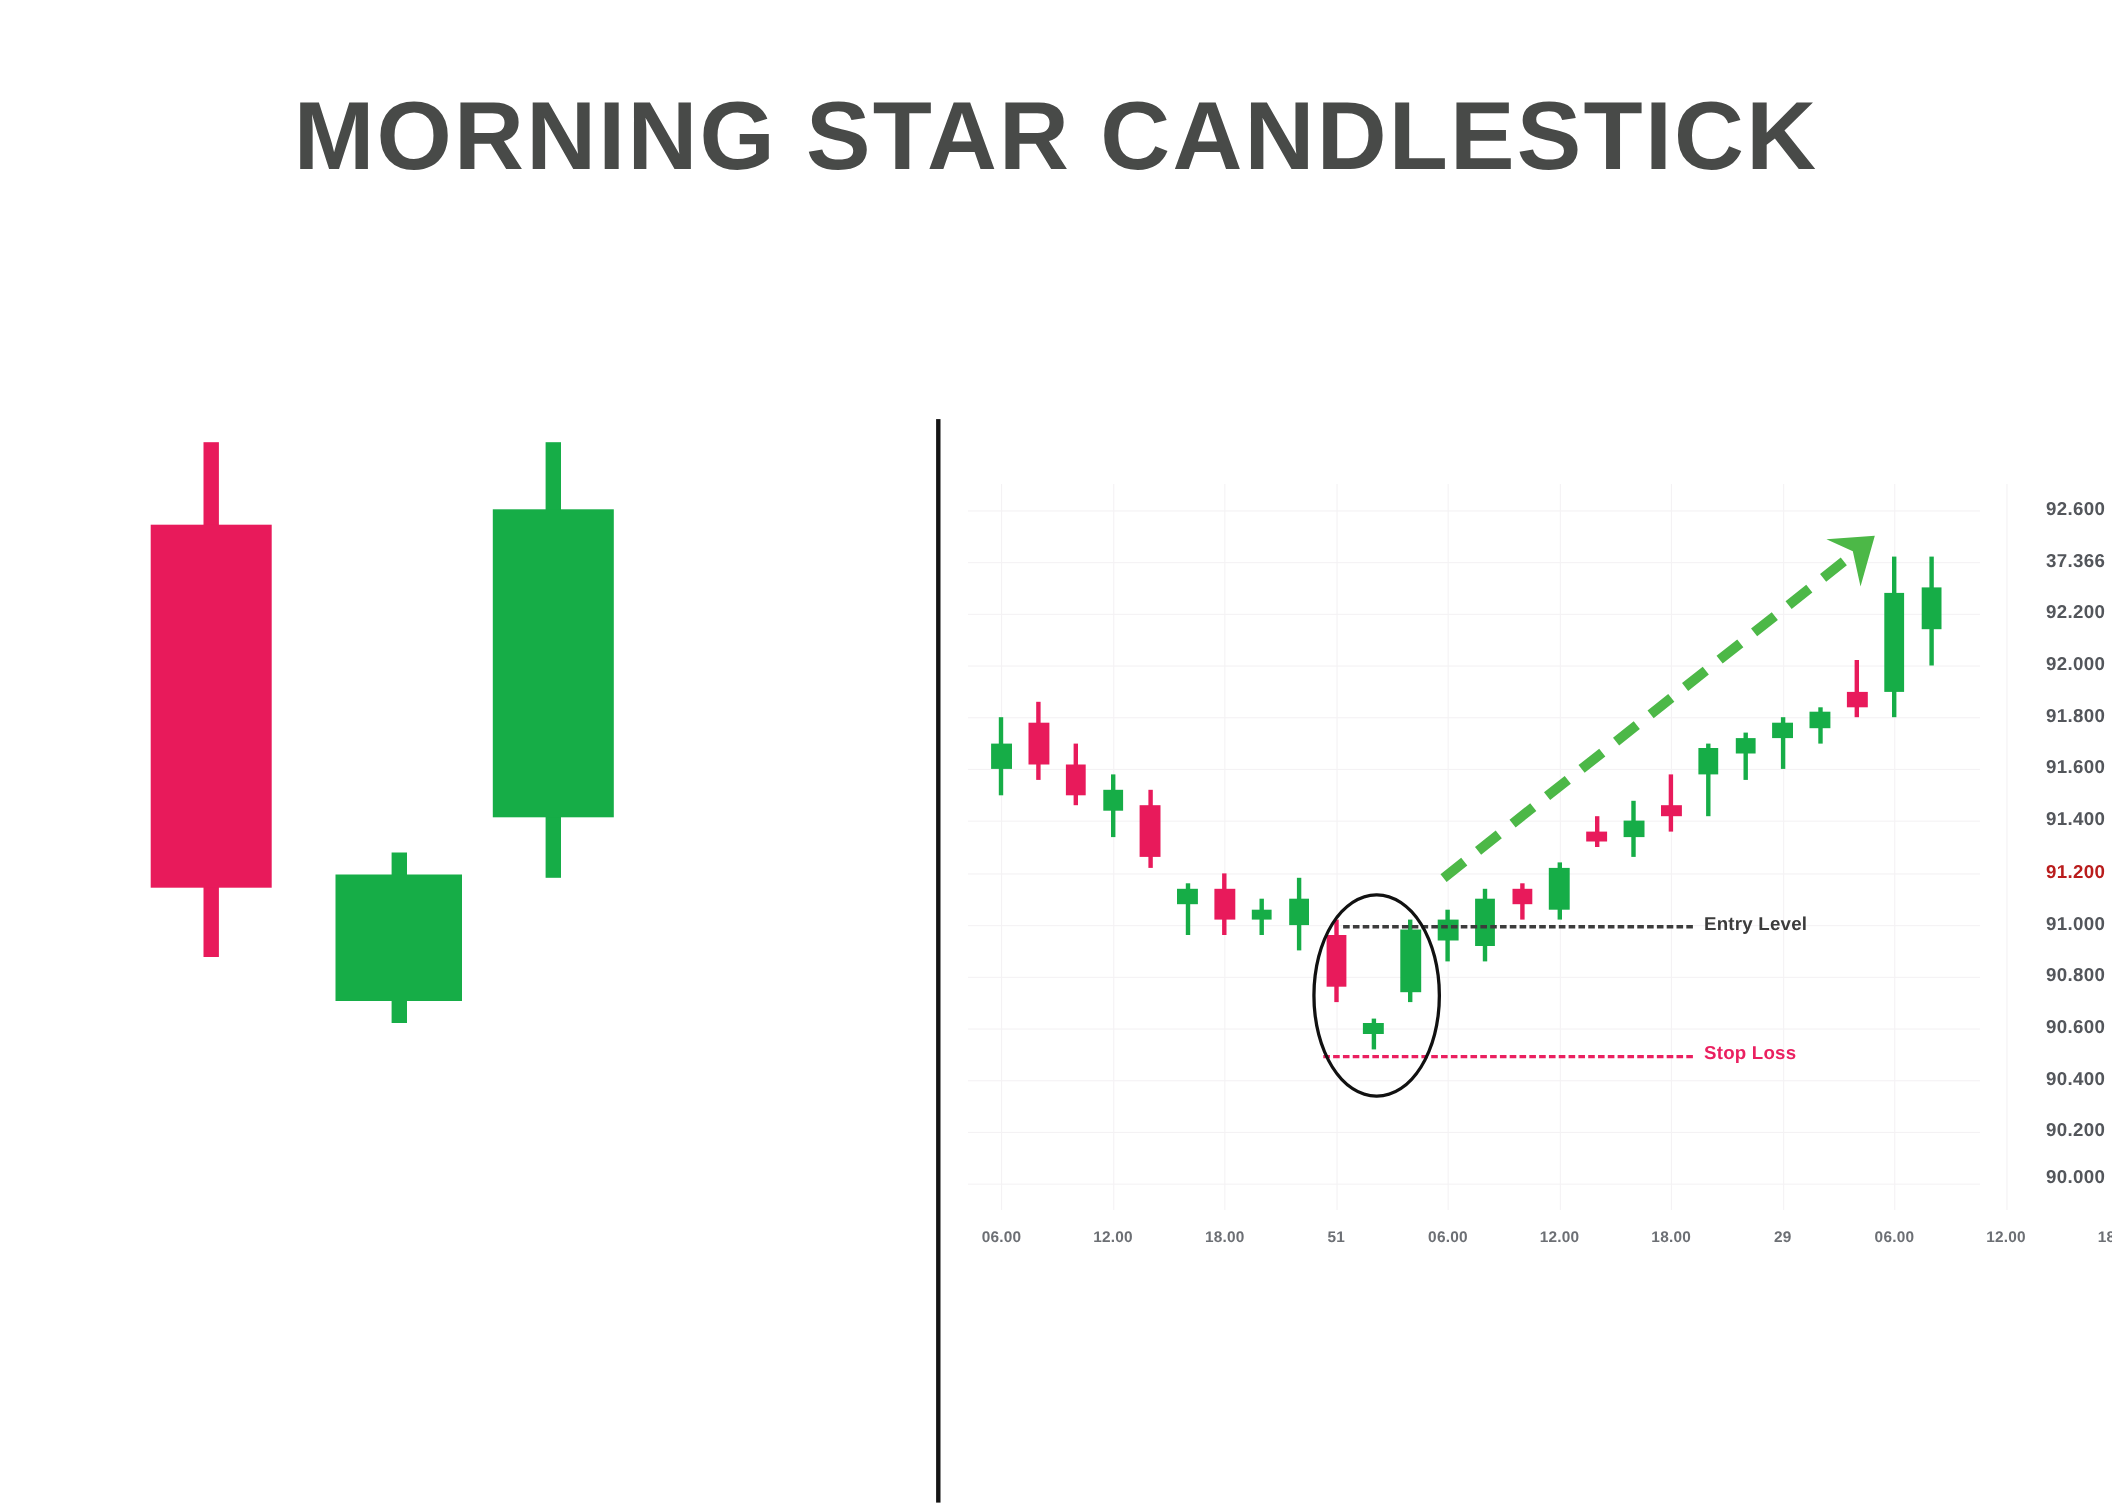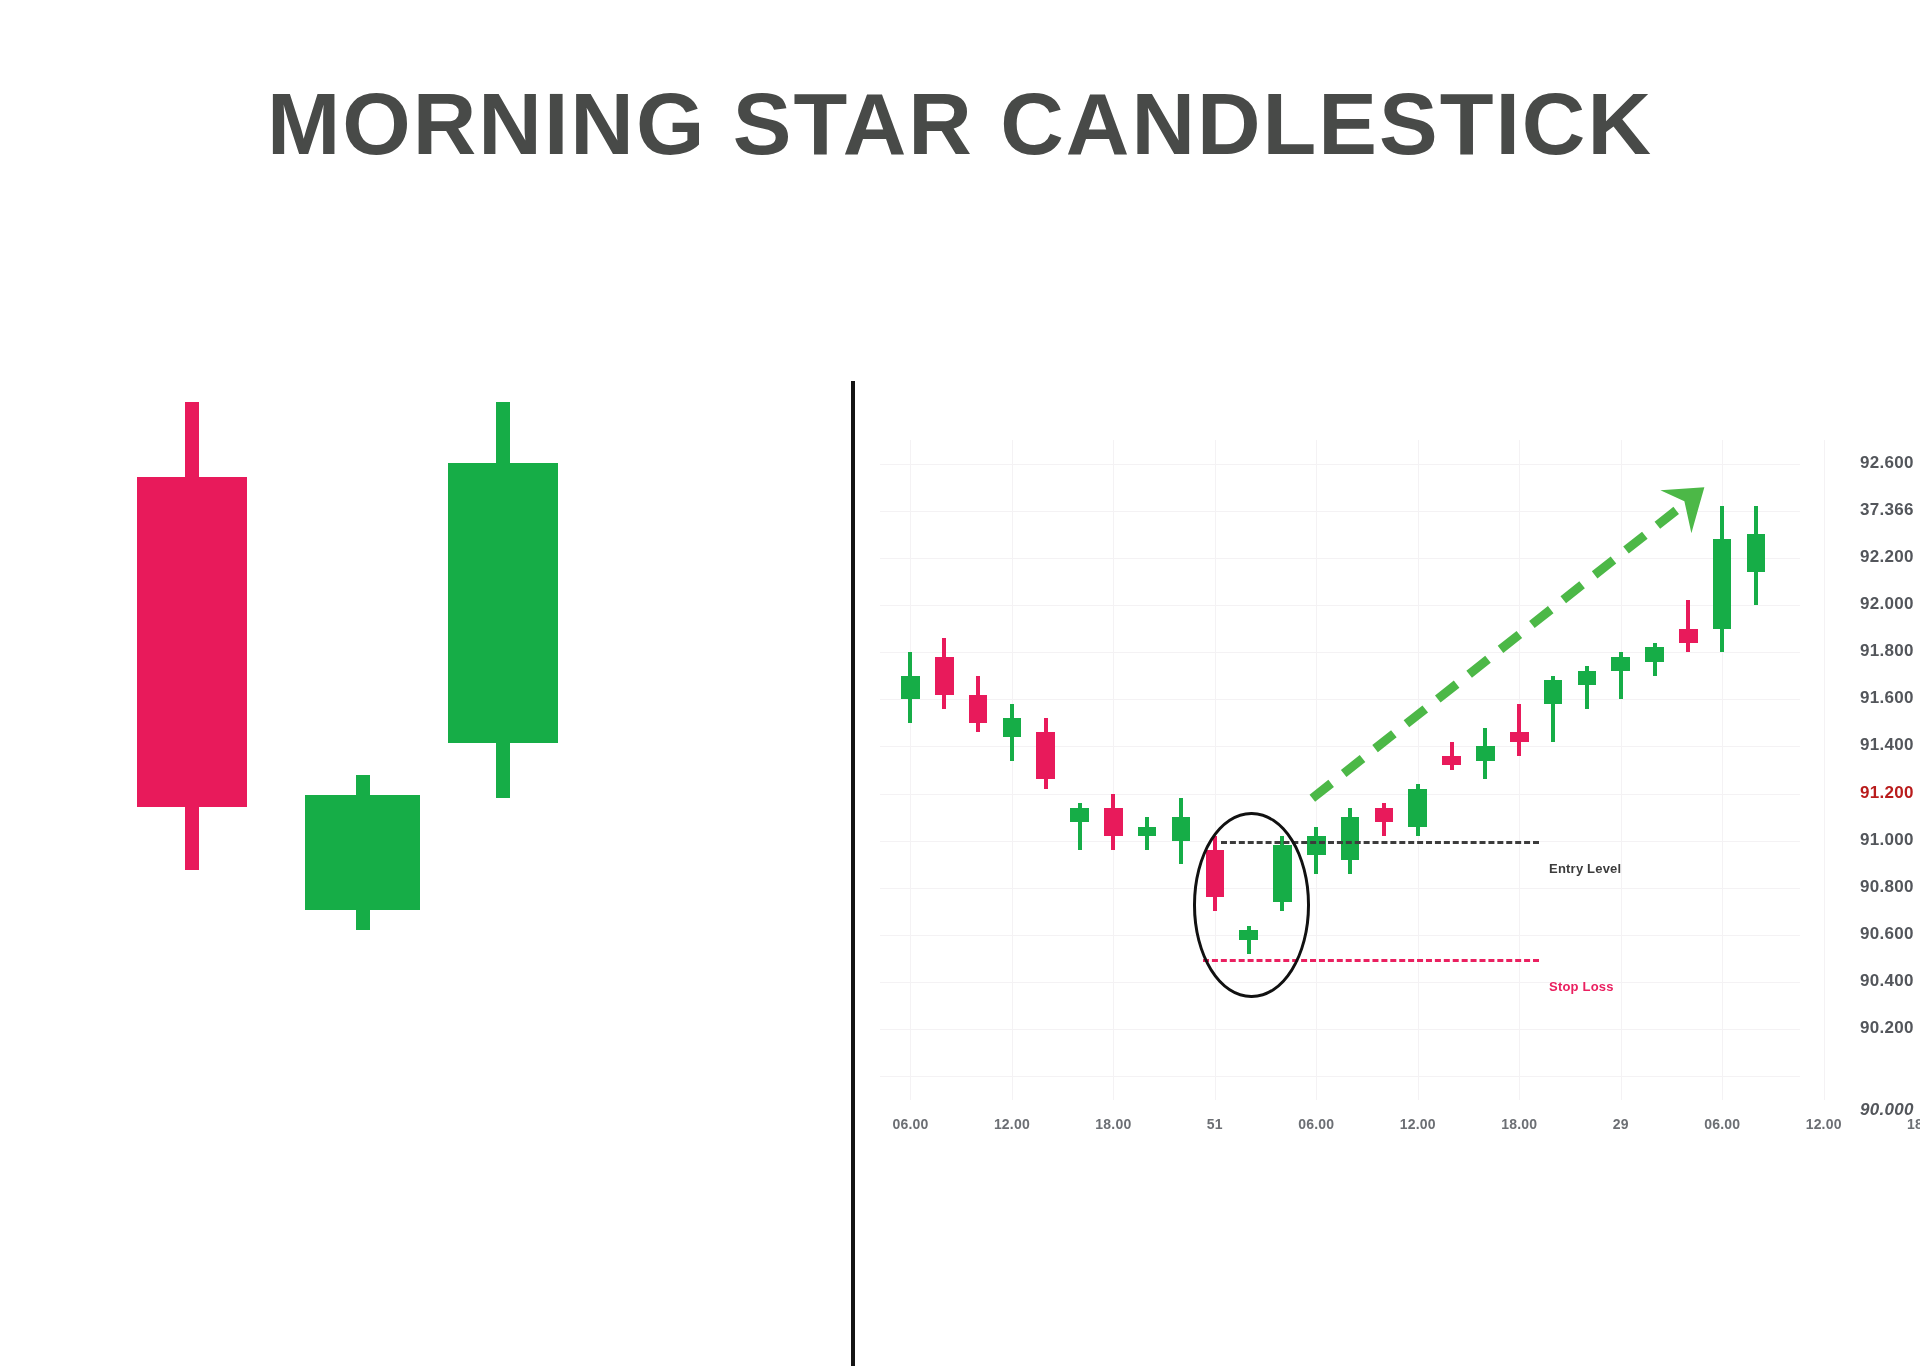--- a/index.html
+++ b/index.html
@@ -133,25 +133,24 @@
 
   
   .annot-line {
     position: absolute;
     height: 0;
     border-top-width: 3px;
     border-top-style: dashed;
   }
   .annot-text {
     position: absolute;
-    font-size: 13px;
+    font-size: 17px;
     font-weight: 700;
     white-space: nowrap;
     letter-spacing: 0.2px;
-    margin-top: 31px;
   }
 
   #highlight-ellipse {
     position: absolute;
     border: 3px solid #111111;
     border-radius: 50%;
     background: transparent;
   }
 
   svg.overlay {
@@ -332,21 +331,21 @@
       <div class="ylabel" style="color: rgb(83, 86, 91); top: 214px;">92.000</div>
       <div class="ylabel" style="color: rgb(83, 86, 91); top: 261.143px;">91.800</div>
       <div class="ylabel" style="color: rgb(83, 86, 91); top: 308.286px;">91.600</div>
       <div class="ylabel" style="color: rgb(83, 86, 91); top: 355.429px;">91.400</div>
       <div class="ylabel" style="color: #b91c1c; top: 402.571px;">91.200</div>
       <div class="ylabel" style="color: rgb(83, 86, 91); top: 449.714px;">91.000</div>
       <div class="ylabel" style="color: rgb(83, 86, 91); top: 496.857px;">90.800</div>
       <div class="ylabel" style="color: rgb(83, 86, 91); top: 544px;">90.600</div>
       <div class="ylabel" style="color: rgb(83, 86, 91); top: 591.143px;">90.400</div>
       <div class="ylabel" style="color: rgb(83, 86, 91); top: 638.286px;">90.200</div>
-      <div class="ylabel" style="color: rgb(83, 86, 91); top: 720px; font-style: italic;">90.000</div>
+      <div class="ylabel" style="color: rgb(83, 86, 91); top: 680px;">90.000</div>
       <div class="xlabel" style="left: 50.4412px;">06.00</div>
       <div class="xlabel" style="left: 151.912px;">12.00</div>
       <div class="xlabel" style="left: 253.382px;">18.00</div>
       <div class="xlabel" style="left: 354.853px;">51</div>
       <div class="xlabel" style="left: 456.324px;">06.00</div>
       <div class="xlabel" style="left: 557.794px;">12.00</div>
       <div class="xlabel" style="left: 659.265px;">18.00</div>
       <div class="xlabel" style="left: 760.735px;">29</div>
       <div class="xlabel" style="left: 862.206px;">06.00</div>
       <div class="xlabel" style="left: 963.676px;">12.00</div>

